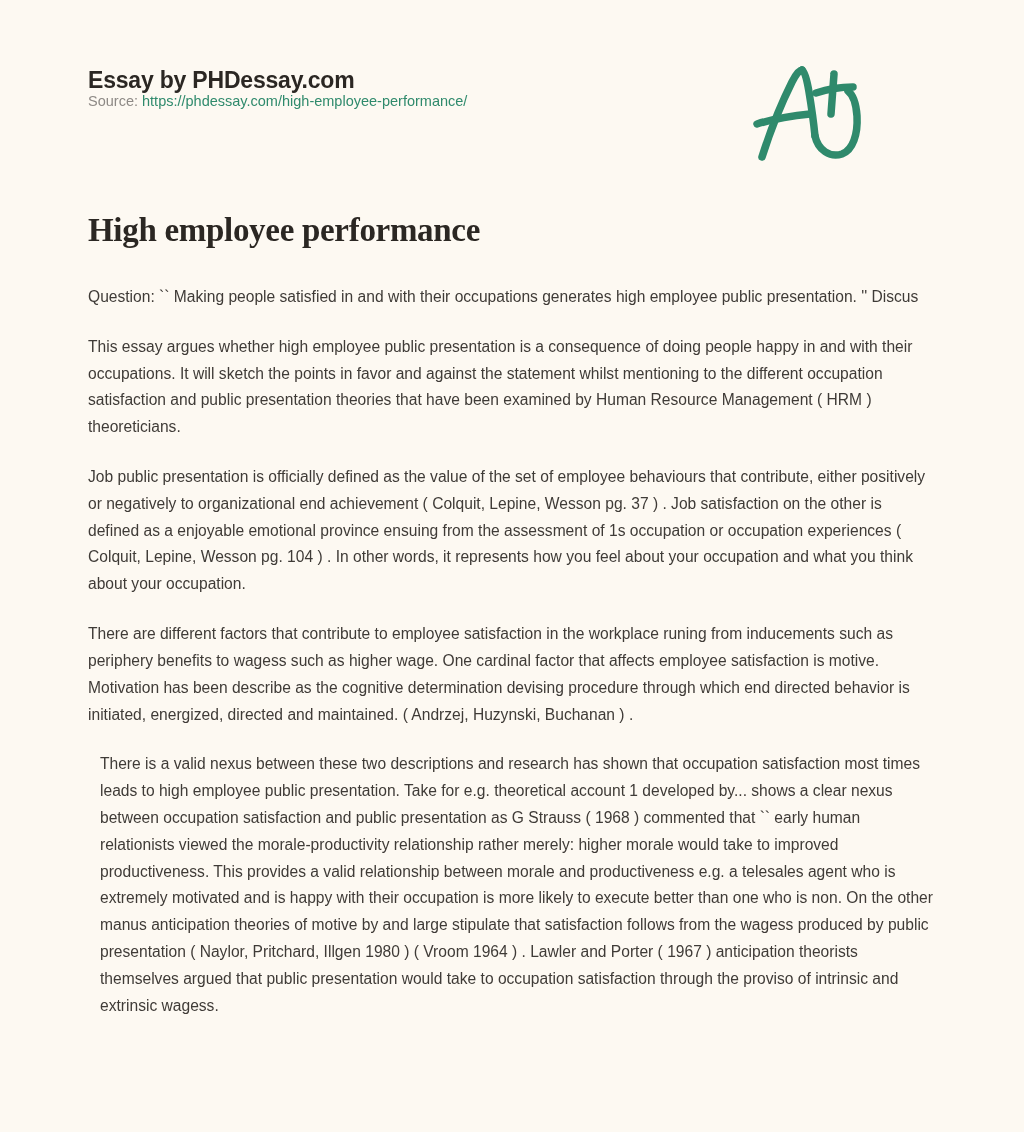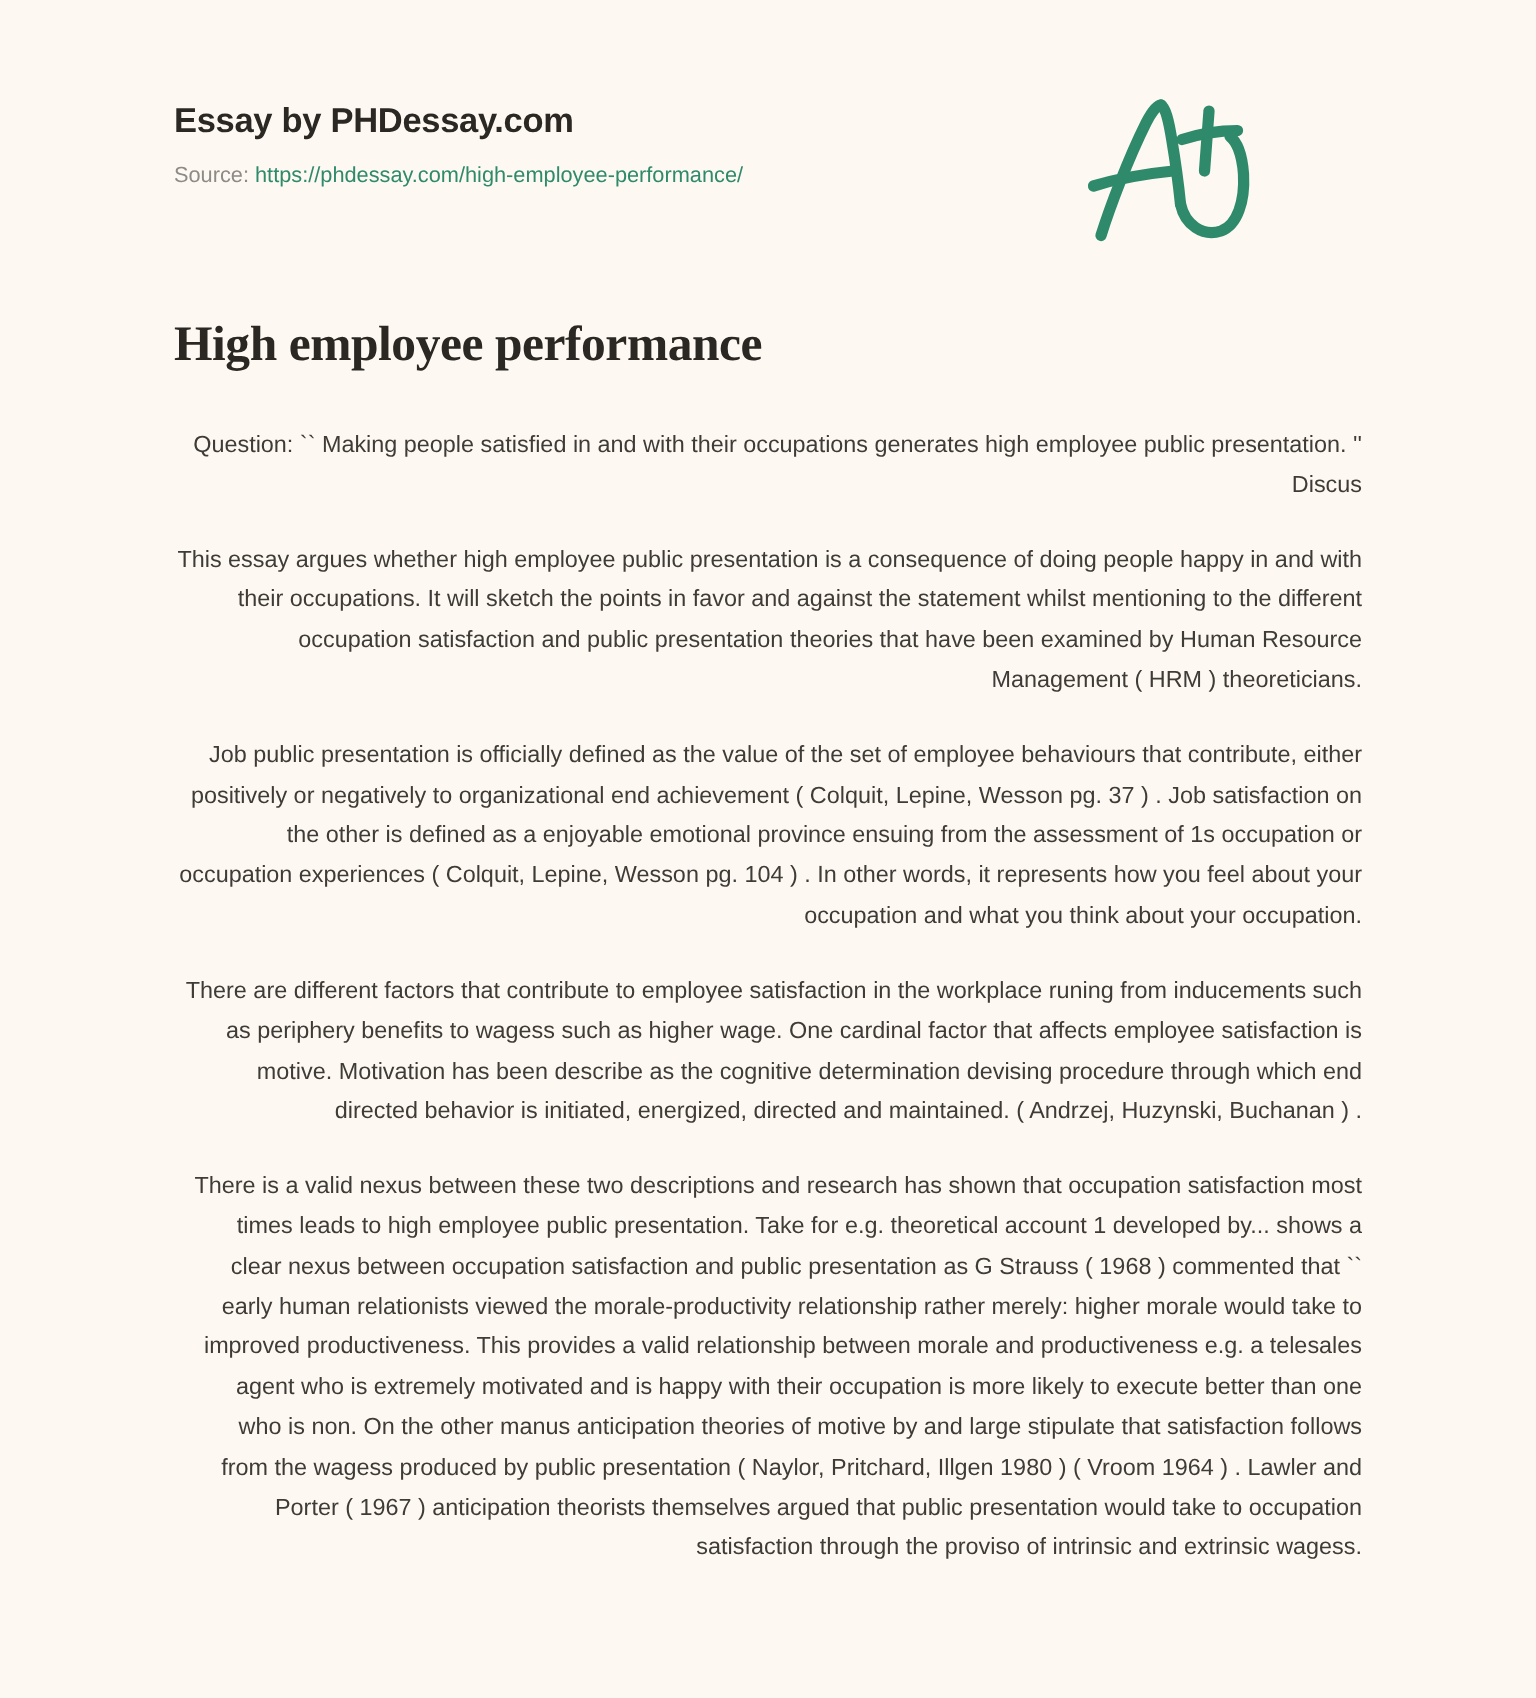--- a/index.html
+++ b/index.html
@@ -13,41 +13,40 @@
     font-family: "Liberation Sans", sans-serif;
     color: #3a3633;
     overflow: hidden;
   }
 
   .page {
     position: relative;
     width: 1024px;
     height: 1132px;
     box-sizing: border-box;
-    padding: 0 116px;
+    padding: 0 88px;
   }
 
   
   .header {
     position: relative;
     padding-top: 68px;
     height: 150px;
     box-sizing: border-box;
   }
 
   .brand-line {
     font-size: 23px;
     font-weight: bold;
     letter-spacing: -0.2px;
     color: #2b2723;
     line-height: 1.1;
   }
 
   .source-line {
-    margin-top: 16px;
     font-size: 14.5px;
     line-height: 1.2;
     color: #8e8a86;
     white-space: nowrap;
   }
   .source-label {
     color: #8e8a86;
   }
   .source-url {
     color: #2f8a6c;
@@ -82,21 +81,21 @@
 
   
   .body-copy {
     padding-top: 34px;
   }
   .body-copy p {
     margin: 0 0 23px 0;
     font-size: 15.6px;
     line-height: 1.72;
     color: #3f3b37;
-    text-align: right;
+    text-align: left;
     max-width: 848px;
   }
   .body-copy p:last-child {
     margin-bottom: 0;
     margin-left: 12px;
   }
 </style>
 </head>
 <body>
 

